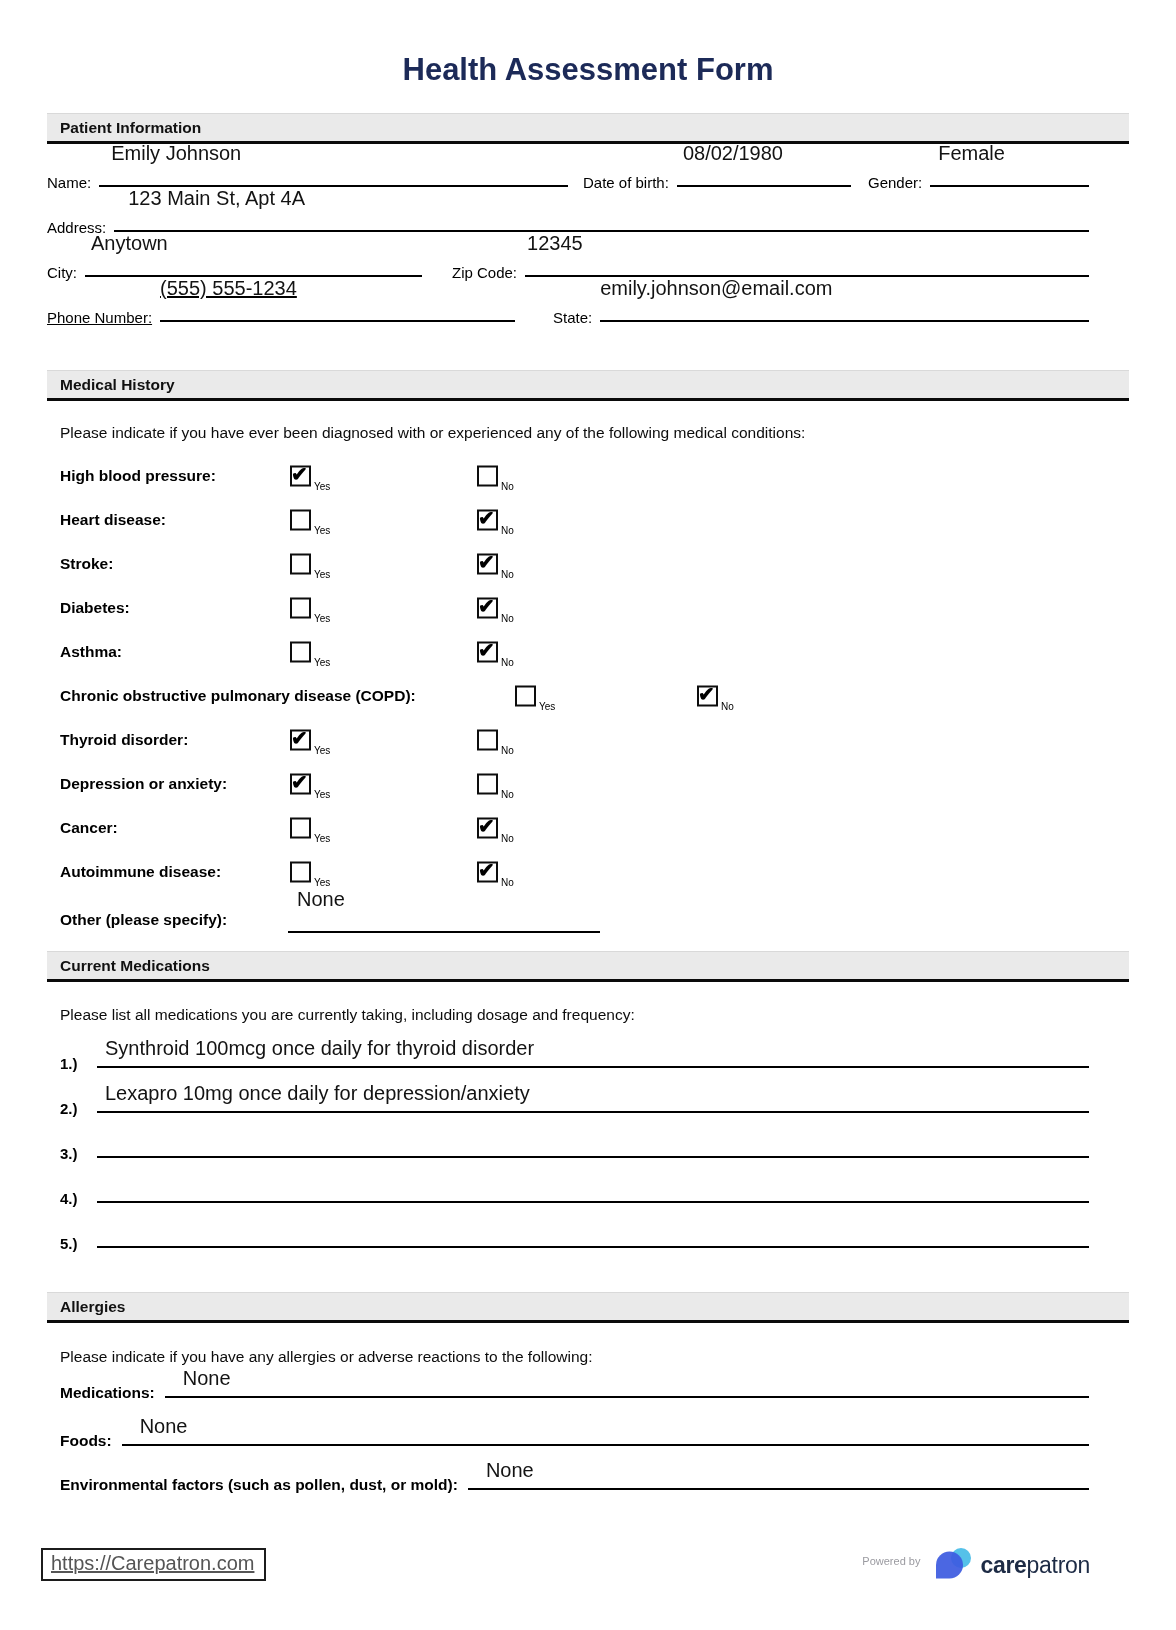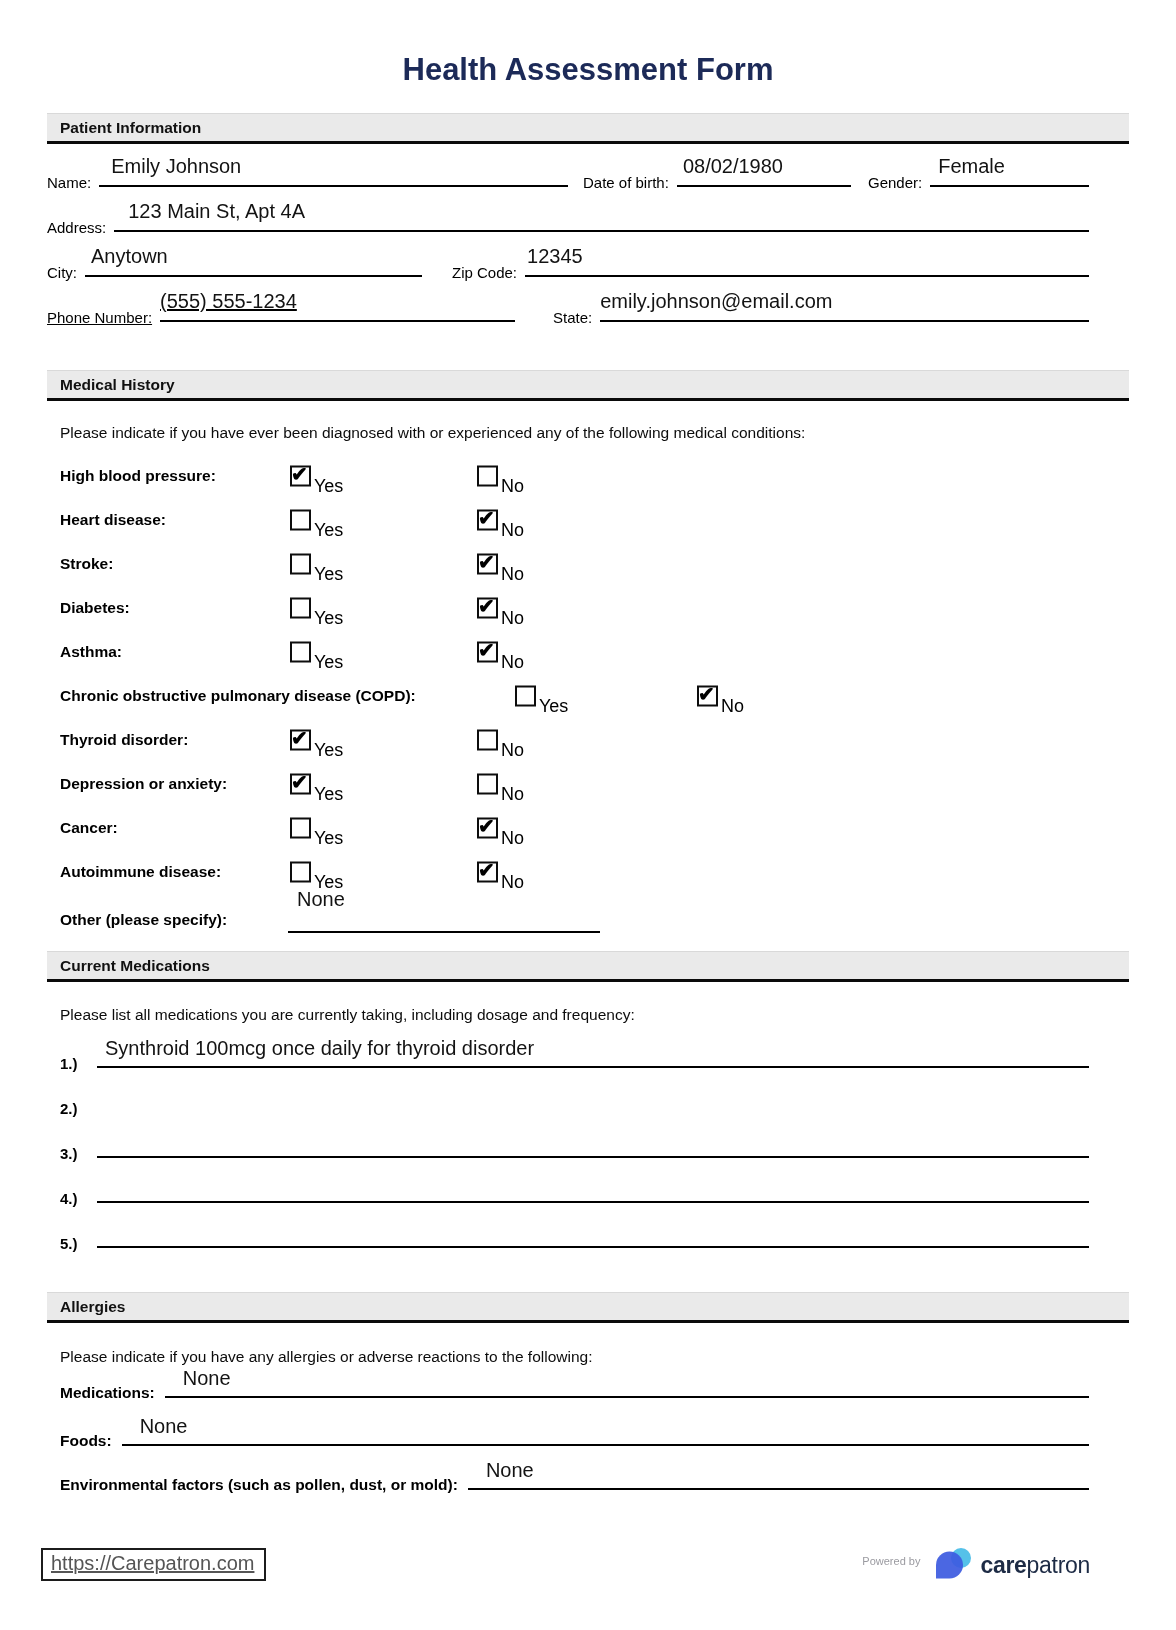--- a/index.html
+++ b/index.html
@@ -13,21 +13,21 @@
 
   
   .bar { position:absolute; left:47px; width:1082px; height:31px; background:#eaeaea;
          border-top:1px solid #d9d9d9; border-bottom:3px solid #0a0a0a;
          font-size:15.5px; font-weight:700; line-height:28px; padding-left:13px; color:#111; }
 
   
   .fgroup { display:flex; align-items:flex-end; }
   .flabel { font-size:15px; white-space:nowrap; margin-right:8px; position:relative; top:4px; }
   .fline { flex:1; border-bottom:2px solid #000; display:flex; align-items:flex-end; min-width:0; }
-  .fval  { font-size:20px; line-height:1; padding-bottom:9px; white-space:nowrap; color:#131313; }
+  .fval  { font-size:20px; line-height:1; padding-bottom:22px; white-space:nowrap; color:#131313; }
 
   
   .p-row { position:absolute; left:47px; right:87px; height:37px; display:flex; }
   .p-row .fgroup { height:100%; }
   .g-name   { width:521px; }
   .g-dob    { width:268px; margin-left:15px; }
   .g-gender { flex:1; margin-left:17px; }
   .g-address{ flex:1; }
   .g-city   { width:375px; }
   .g-state  { width:333px; margin-left:15px; }
@@ -42,21 +42,21 @@
   .cond-list { position:absolute; top:454px; left:47px; right:47px; }
   .cond-row { position:relative; height:44px; }
   .cond-label { position:absolute; left:13px; top:50%; transform:translateY(-50%);
                 font-size:15.5px; font-weight:700; white-space:nowrap; }
   .grp { position:absolute; top:50%; transform:translateY(-50%); display:flex; align-items:center; }
   .grp-yes { left:243px; } .grp-no { left:430px; }
   .cond-row.wide .grp-yes { left:468px; } .cond-row.wide .grp-no { left:650px; }
   .cbox { position:relative; width:21px; height:21px; border:2.5px solid #0d0d0d; background:#fff; display:inline-block; }
   .cbox.checked::after { content:"✔"; position:absolute; top:-6px; left:-1px;
                          font-size:20px; font-weight:700; color:#000; }
-  .cbl { font-size:18px; margin-left:3px;margin-top:20px; }
+  .cbl { font-size:10px; margin-left:3px;margin-top:20px; }
 
   
   .other-row { position:absolute; top:893px; left:47px; right:47px; height:40px; }
   .other-label { position:absolute; left:13px; bottom:4px; font-size:15.5px; font-weight:700; }
   .other-line { position:absolute; left:241px; bottom:0; width:312px; border-bottom:2px solid #000; }
   .other-val { position:absolute; left:250px; bottom:22px; font-size:20px; color:#131313; }
 
   
   .med-row { position:absolute; left:60px; right:87px; height:38px; display:flex; align-items:flex-end; }
   .med-num { font-size:15px; font-weight:700; margin-right:12px; position:relative; top:4px; width:25px; }
@@ -283,20 +283,23 @@
   <div id="med-list">
   <div class="med-row" style="top: 1030px;">
     <span class="med-num">1.)</span>
     <span class="fline">
       <span class="fval">Synthroid 100mcg once daily for thyroid disorder</span>
     </span>
   </div>
 
   <div class="med-row" style="top: 1075px;">
     <span class="med-num">2.)</span>
+    <span class="fline">
+      <span class="fval">Lexapro 10mg once daily for depression/anxiety</span>
+    </span>
   </div>
 
   <div class="med-row" style="top: 1120px;">
     <span class="med-num">3.)</span>
     <span class="fline">
       <span class="fval"></span>
     </span>
   </div>
 
   <div class="med-row" style="top: 1165px;">

